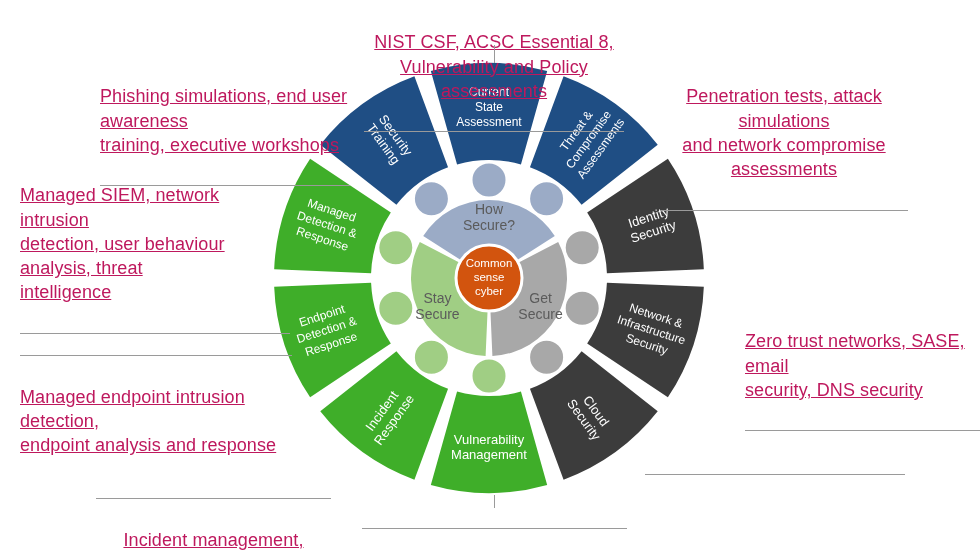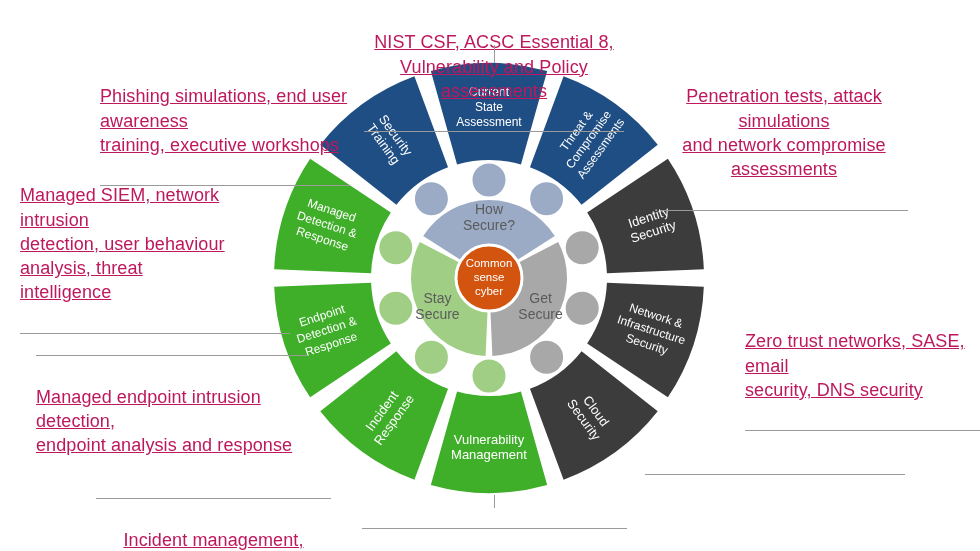--- a/index.html
+++ b/index.html
@@ -179,21 +179,21 @@
 intelligence</span>
     <span class="rule"></span>
   </div>
 
   <div class="callout alignleft below" style="left:100px;top:60px;width:250px;">
     <span class="ctext">Phishing simulations, end user awareness
 training, executive workshops</span>
     <span class="rule"></span>
   </div>
 
-  <div class="callout alignleft above" style="left:36px;top:331px;width:272px;">
+  <div class="callout alignleft above" style="left:20px;top:331px;width:272px;">
     <span class="rule"></span>
     <span class="ctext">Managed endpoint intrusion detection,
 endpoint analysis and response</span>
   </div>
 
   <div class="callout aligncenter above" style="left:96px;top:474px;width:235px;">
     <span class="rule"></span>
     <span class="ctext">Incident management, analysis,
 containment and eradication</span>
   </div>

